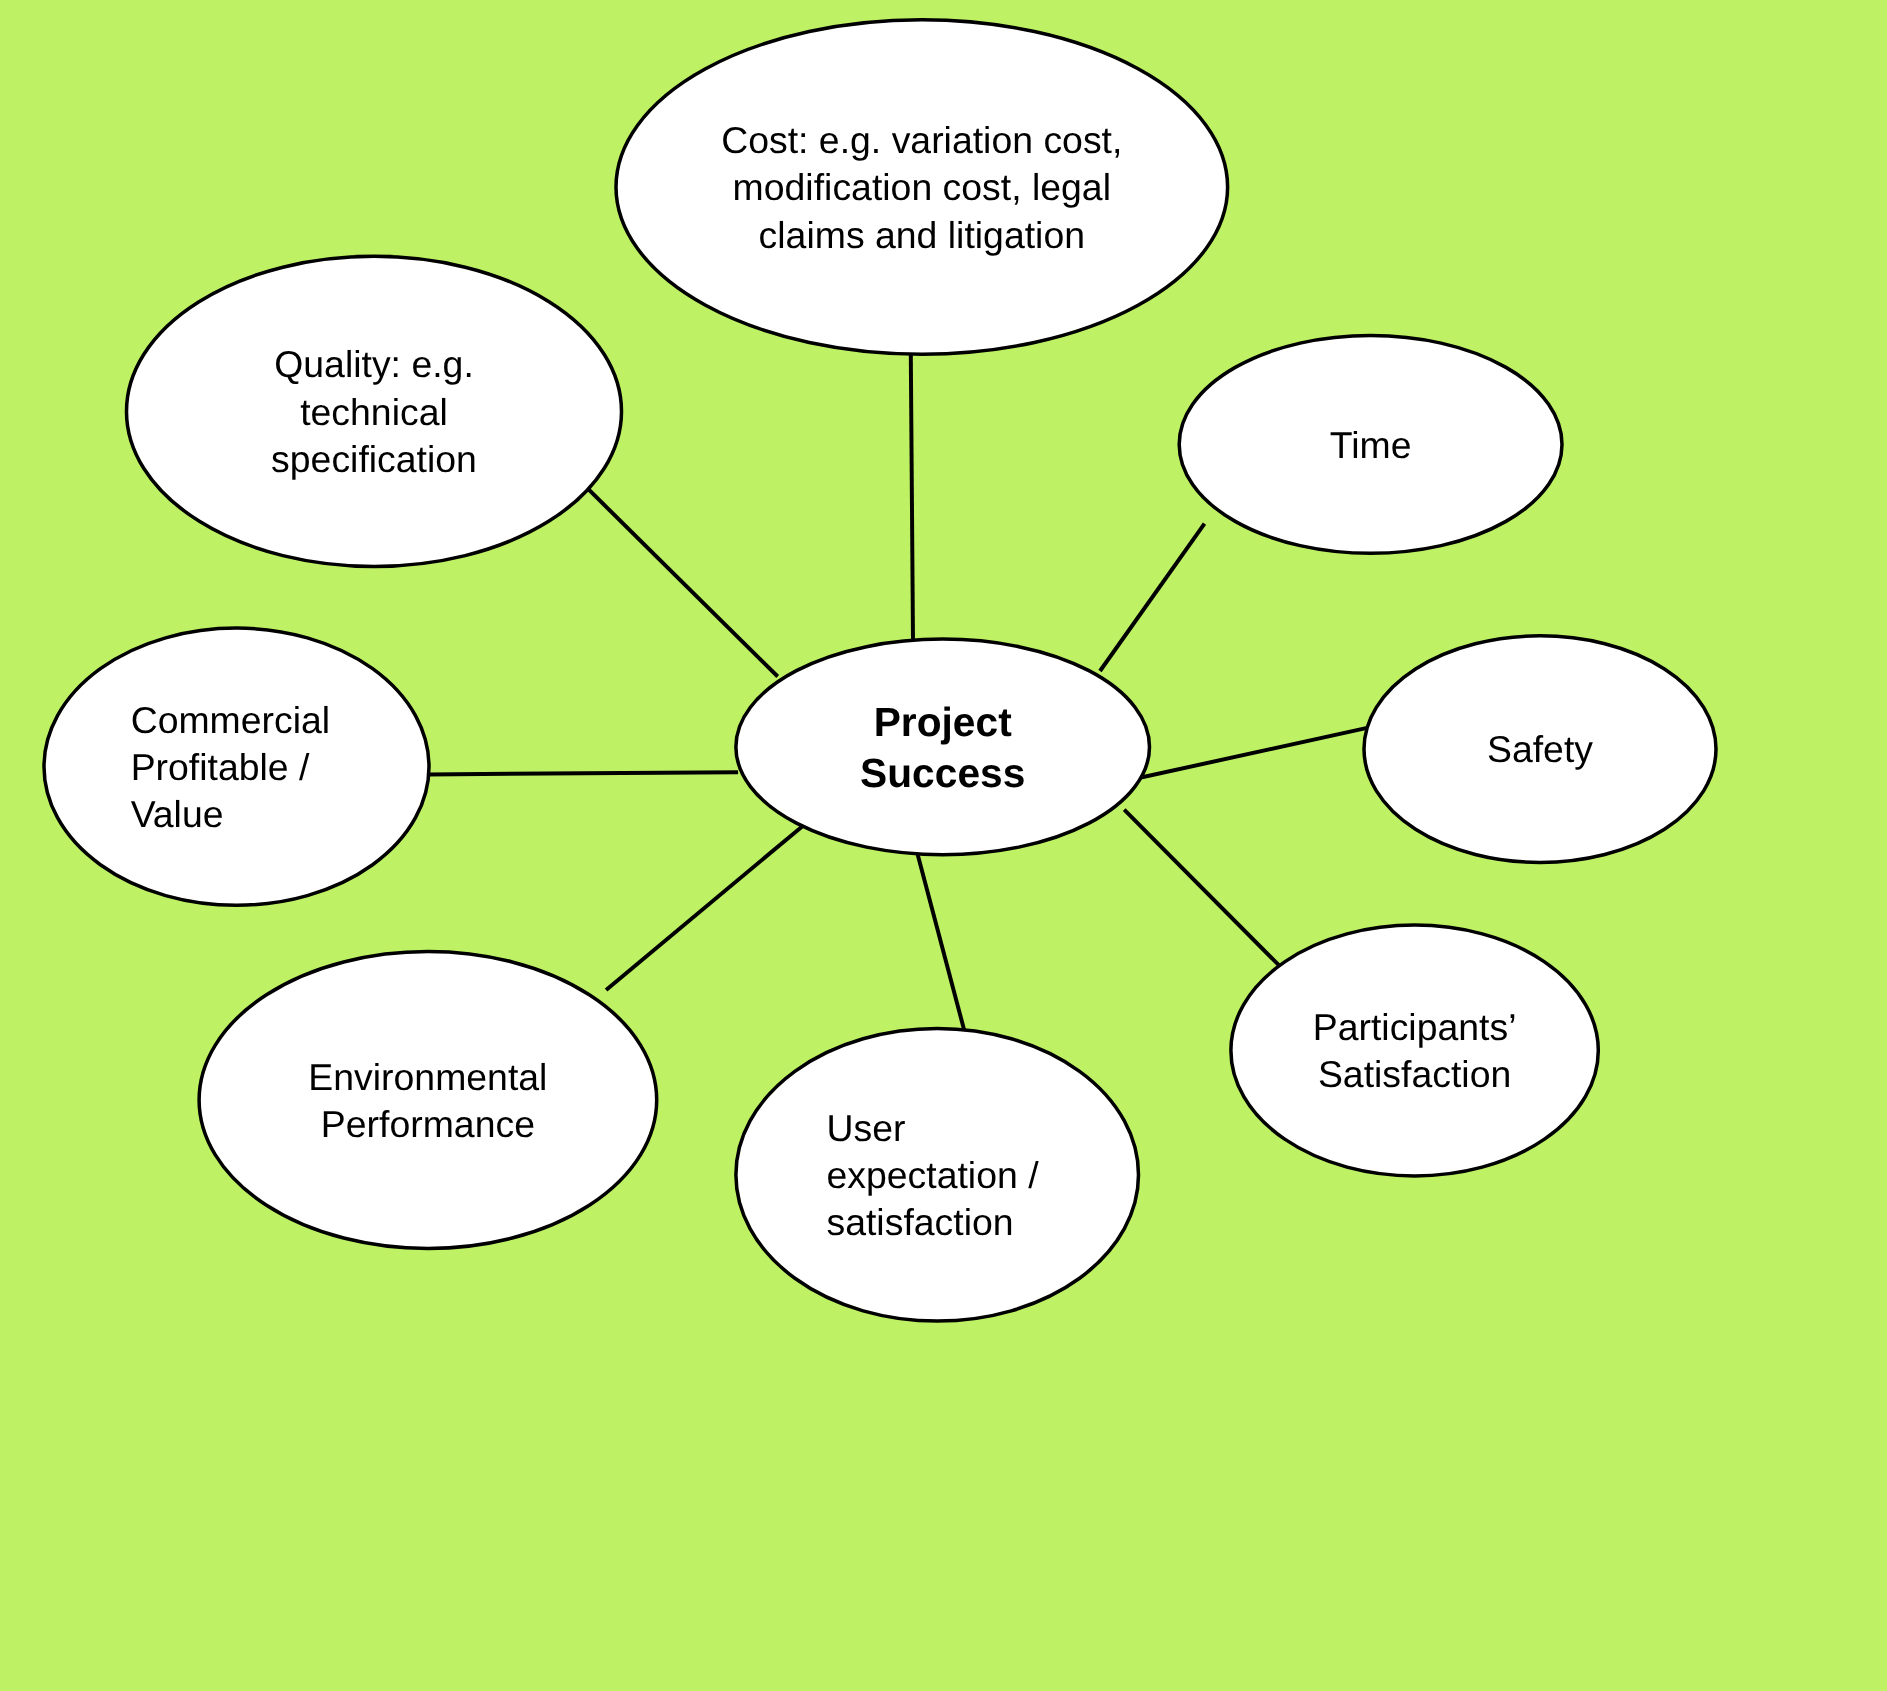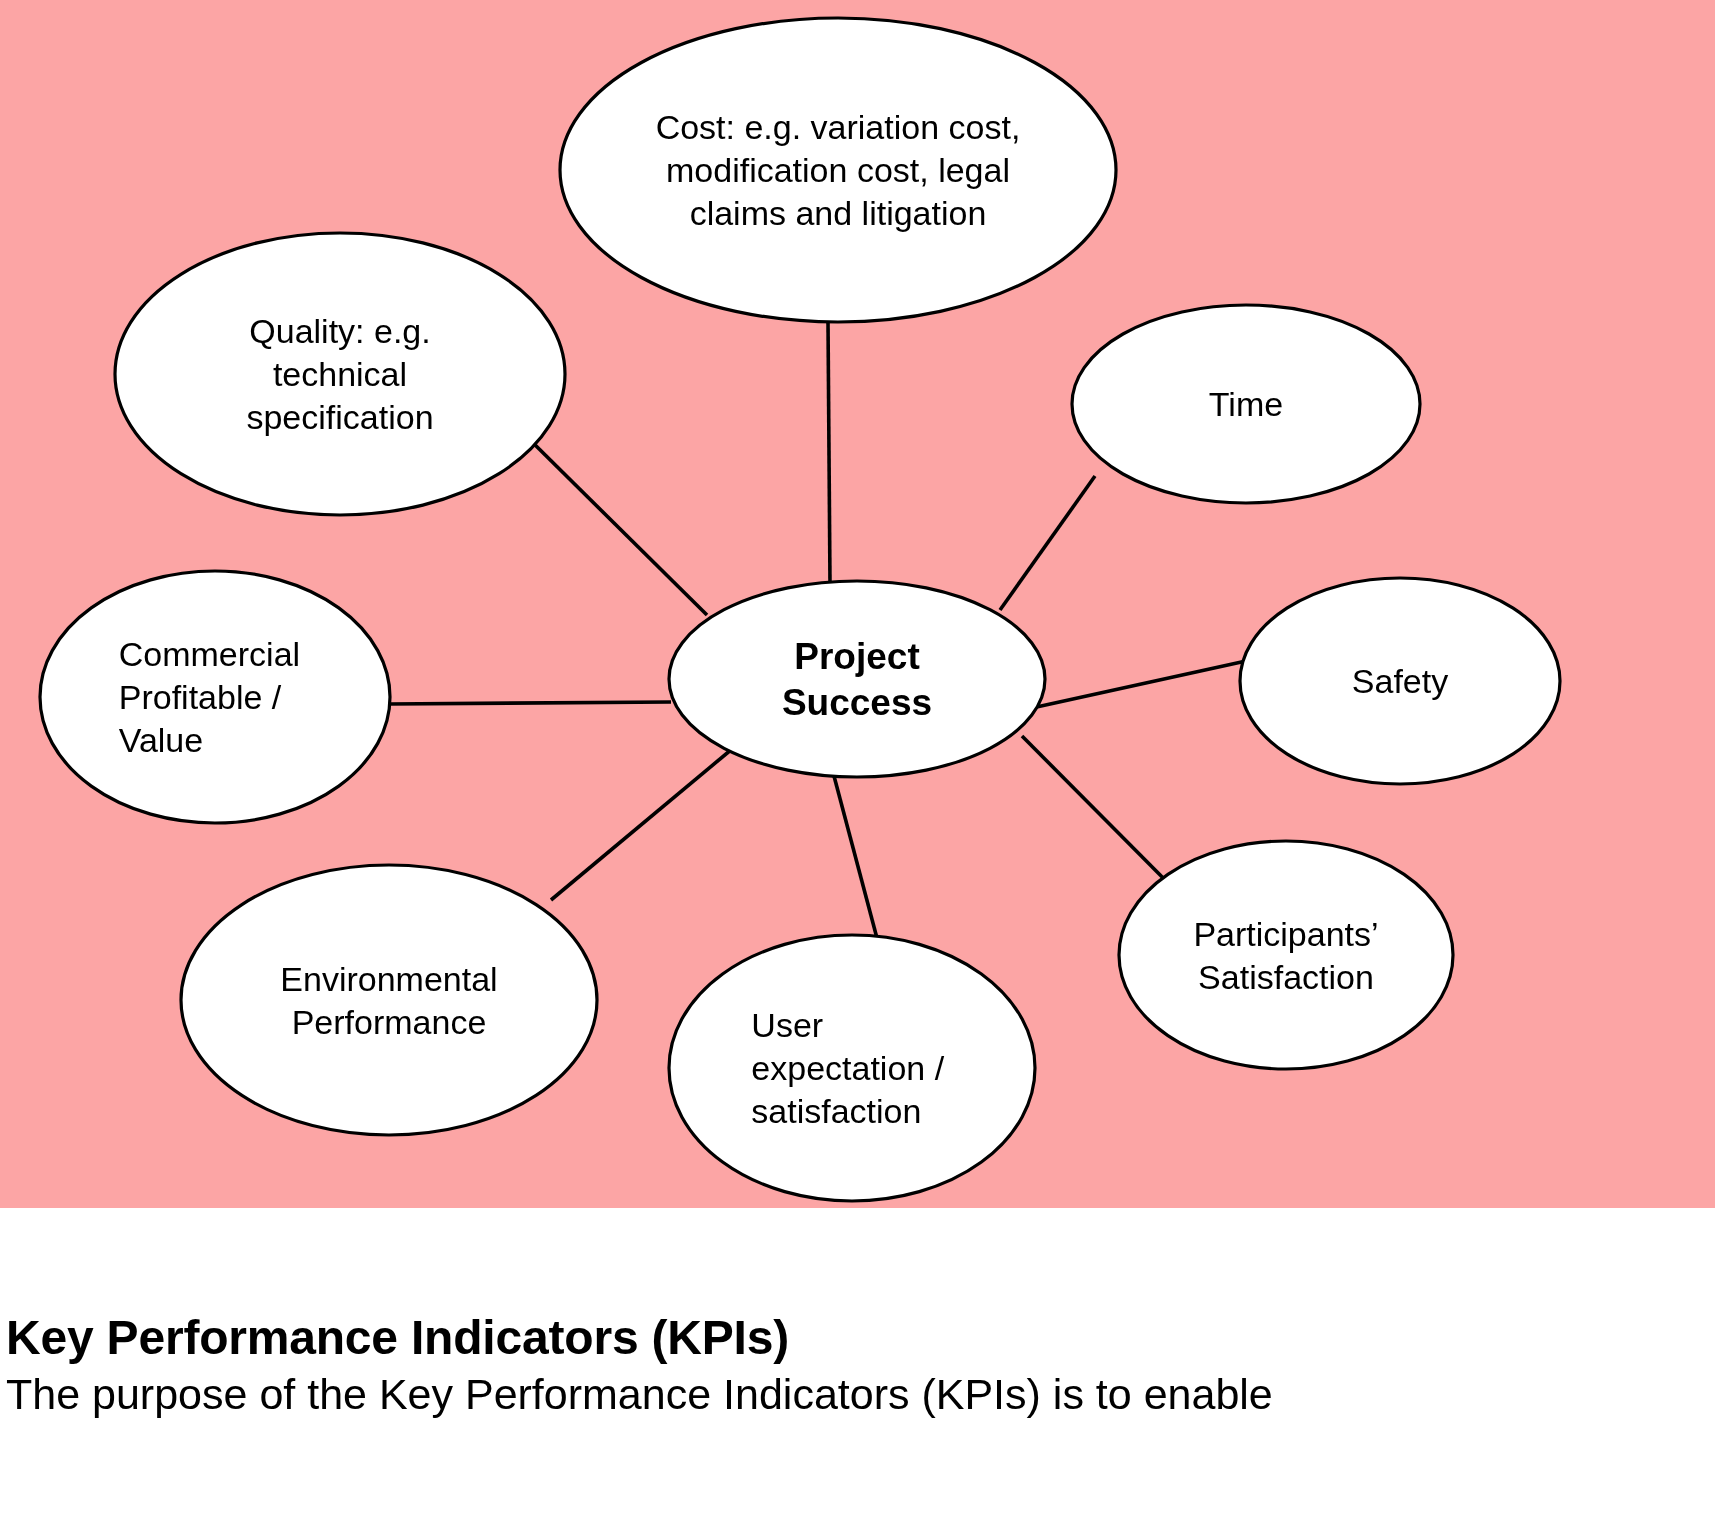--- a/index.html
+++ b/index.html
@@ -10,22 +10,22 @@
   body {
     width: 1715px;
     height: 1537px;
     overflow: hidden;
     font-family: "Liberation Sans", sans-serif;
     color: #000000;
   }
   #page {
     position: relative;
     width: 1715px;
-    height: 1208px;
-    background: #fca5a5;
+    height: 1537px;
+    background: #bef264;
   }
   #kpi-diagram {
     position: absolute;
     left: 0;
     top: 0;
     width: 1715px;
     height: 1290px;
     display: block;
   }
   .ellipse-shape {
@@ -126,18 +126,14 @@
           <ellipse cx="852" cy="1068" rx="183" ry="133" class="ellipse-shape"></ellipse>
           <text class="node-text" x="751.35" y="1037" text-anchor="start"><tspan x="751.35" dy="0">User</tspan><tspan x="751.35" dy="43">expectation /</tspan><tspan x="751.35" dy="43">satisfaction</tspan></text>
         </g>
         <g>
           <ellipse cx="857" cy="679" rx="188" ry="98" class="ellipse-shape"></ellipse>
           <text class="node-text center-label" x="857" y="669" text-anchor="middle"><tspan x="857" dy="0">Project</tspan><tspan x="857" dy="46">Success</tspan></text>
         </g>
       </g>
   </svg>
 
-  <div id="bottom-text">
-    <div class="kpi-heading">Key Performance Indicators (KPIs)</div>
-    <div class="kpi-body">The purpose of the Key Performance Indicators (KPIs) is to enable</div>
-  </div>
 
 </div>
 
 </body></html>

